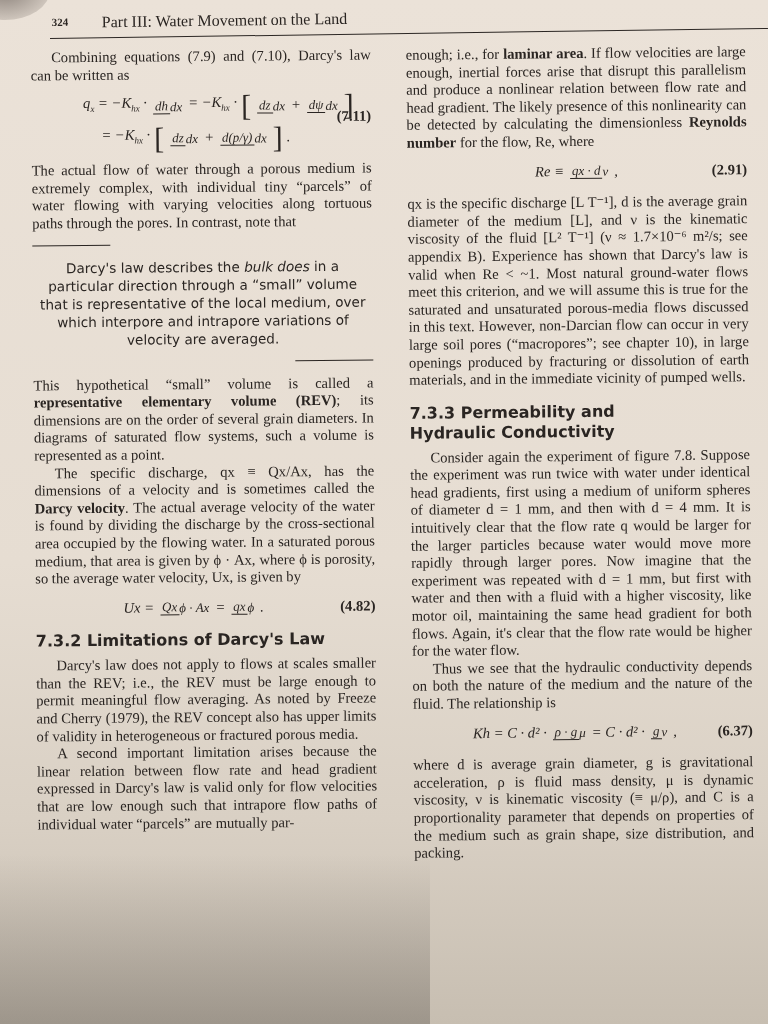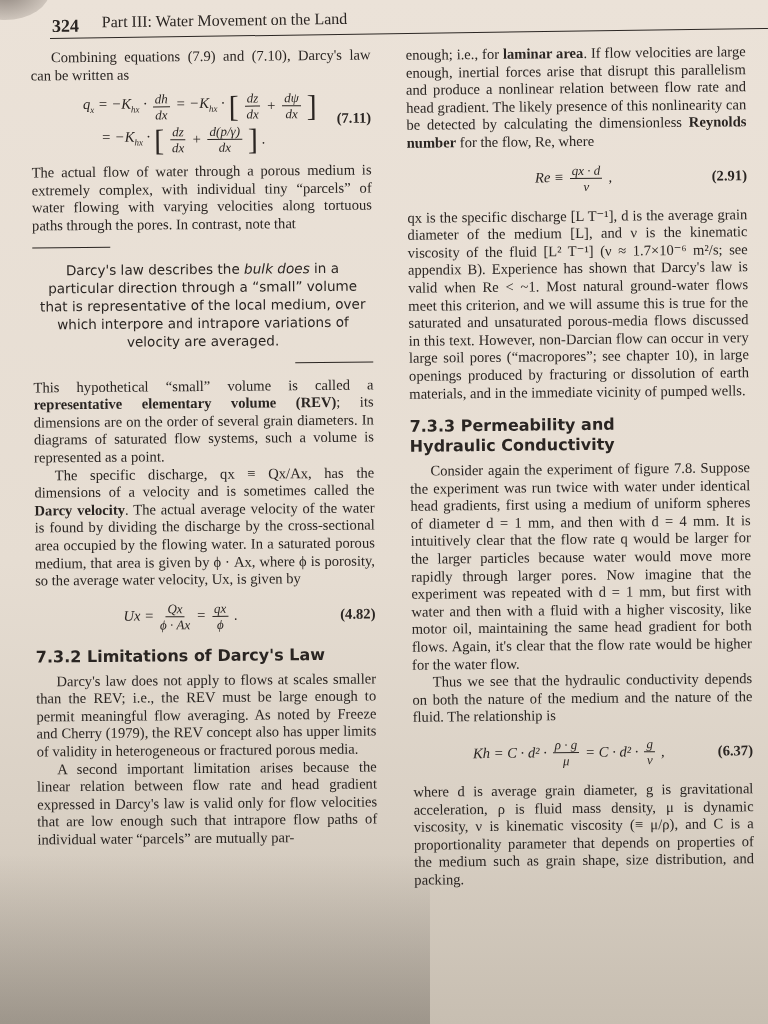--- a/index.html
+++ b/index.html
@@ -16,37 +16,37 @@
   }
   .corner-shadow {
     position:absolute; left:-40px; top:-40px; width:90px; height:60px;
     border-radius:50%; background: radial-gradient(ellipse, rgba(60,50,45,0.55), rgba(60,50,45,0));
   }
   .header {
     position:absolute; left:50px; top:14px; width:718px; height:24px;
     border-bottom:1.5px solid #2c2724;
     transform: rotate(-0.8deg); transform-origin:left bottom;
   }
-  .page-num { position:absolute; left:2px; top:2px; font-weight:bold; font-size:18px; }
+  .page-num { position:absolute; left:2px; top:2px; font-weight:bold; font-size:11px; }
   .running-head { position:absolute; left:52px; top:0px; font-size:16px; }
 
   .col { position:absolute; font-size:14.6px; line-height:17.6px; text-align:justify; }
   .col-left { left:34px; top:48px; width:340px; transform: rotate(-0.5deg); }
   .col-right { left:410px; top:45px; width:340px; transform: rotate(-0.6deg); }
   p { margin:0; }
   .indent { text-indent:1.4em; }
   b { font-weight:bold; }
 
   .eq {
     position:relative; display:flex; align-items:center; justify-content:space-between;
     margin:8px 0; font-style:italic;
   }
   .eq-body { display:flex; align-items:center; gap:4px; }
   .eq-num { font-style:normal; font-weight:bold; }
-  .frac { display:inline-flex; flex-direction:column; align-items:center; font-size:13px; line-height:15px; margin:0 2px; }
+  .frac { display:inline-flex; flex-direction:row; align-items:center; font-size:13px; line-height:15px; margin:0 2px; }
   .frac .num { border-bottom:1px solid #2a2522; padding:0 2px; }
   .bracket { font-size:30px; font-style:normal; font-weight:lighter; line-height:30px; }
 
   .pullquote {
     font-family:"DejaVu Sans", "Liberation Sans", sans-serif;
     font-size:13.6px; line-height:18px; text-align:center;
     margin:18px 0 16px 0; padding:8px 0;
     position:relative;
   }
   .pullquote::before { content:""; position:absolute; left:0; top:-6px; width:78px; border-top:1.5px solid #2a2522; }

